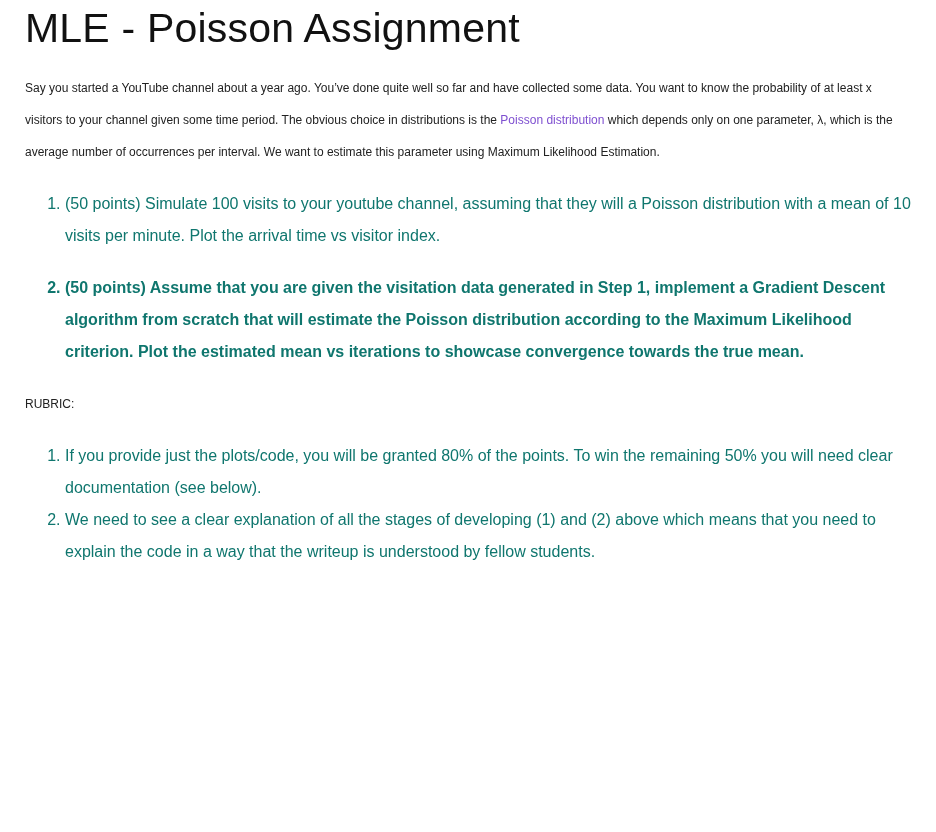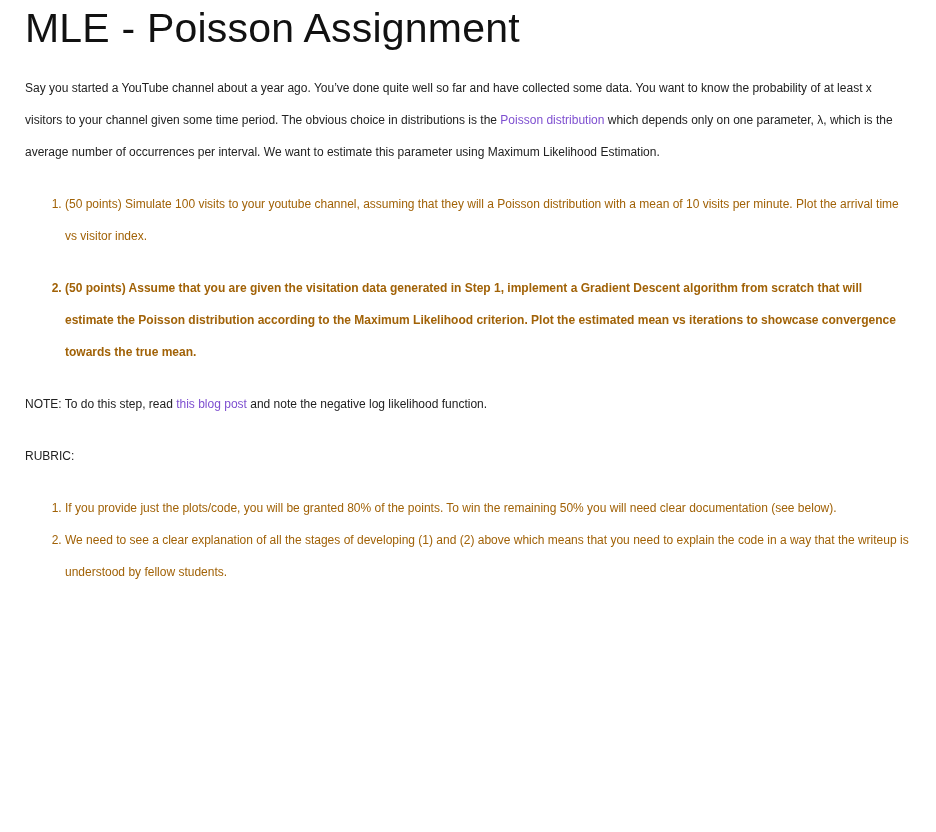--- a/index.html
+++ b/index.html
@@ -30,23 +30,23 @@
     p {
       margin: 0;
       font-size: 12px;
       line-height: 32px;
       color: #222222;
     }
     .intro { margin-top: 20px; }
     ol {
       margin: 0;
       padding-left: 40px;
-      font-size: 12px;
+      font-size: 16px;
       line-height: 32px;
-      color: #a16207;
+      color: #0f766e;
     }
     ol li { padding-left: 0; }
     .list1 { margin-top: 20px; }
     .note1 { margin-top: 20px; }
     .list2 { margin-top: 20px; font-weight: bold; }
     .note2 { margin-top: 20px; }
     .rubric-label { margin-top: 20px; }
     .list3 { margin-top: 20px; }
     a.link {
       color: #7e4fd0;
@@ -64,21 +64,20 @@
 
   <ol class="list1" start="1">
     <li>(50 points) Simulate 100 visits to your youtube channel, assuming that they will a Poisson distribution with a mean of 10 visits per minute. Plot the arrival time vs visitor index.</li>
   </ol>
 
 
   <ol class="list2" start="2">
     <li>(50 points) Assume that you are given the visitation data generated in Step 1, implement a Gradient Descent algorithm from scratch that will estimate the Poisson distribution according to the Maximum Likelihood criterion. Plot the estimated mean vs iterations to showcase convergence towards the true mean.</li>
   </ol>
 
-  <p class="note2"><span>NOTE: To do this step, read </span><a class="link" href="#">this blog post</a><span> and note the negative log likelihood function.</span></p>
 
   <p class="rubric-label">RUBRIC:</p>
 
   <ol class="list3">
     <li>If you provide just the plots/code, you will be granted 80% of the points. To win the remaining 50% you will need clear documentation (see below).</li>
     <li>We need to see a clear explanation of all the stages of developing (1) and (2) above which means that you need to explain the code in a way that the writeup is understood by fellow students.</li>
   </ol>
 
 </div>
 

